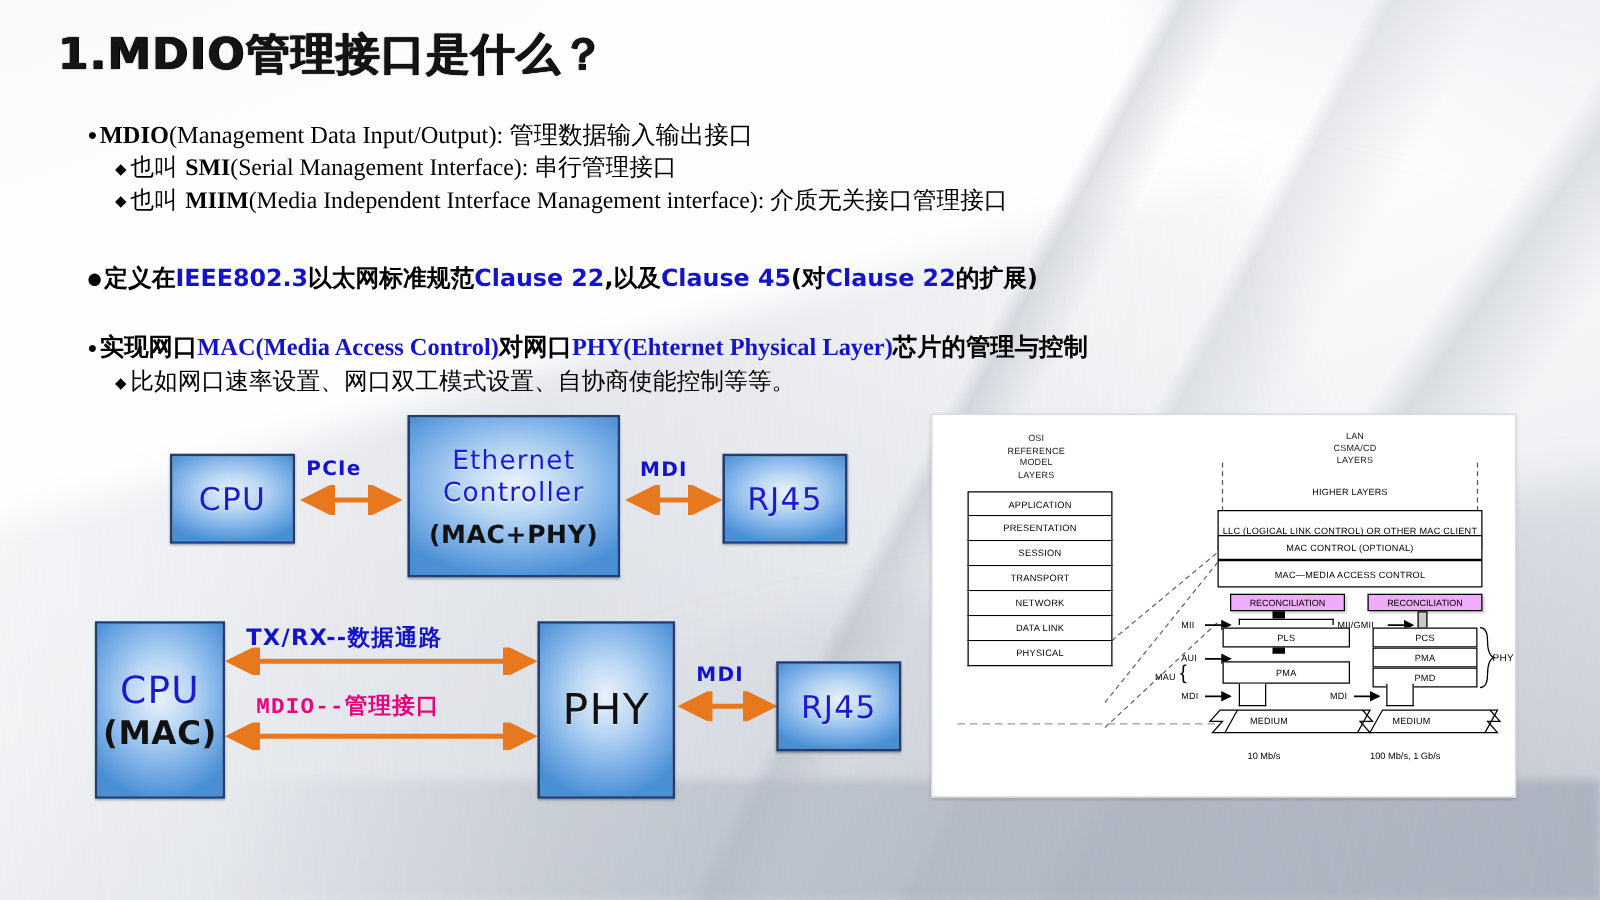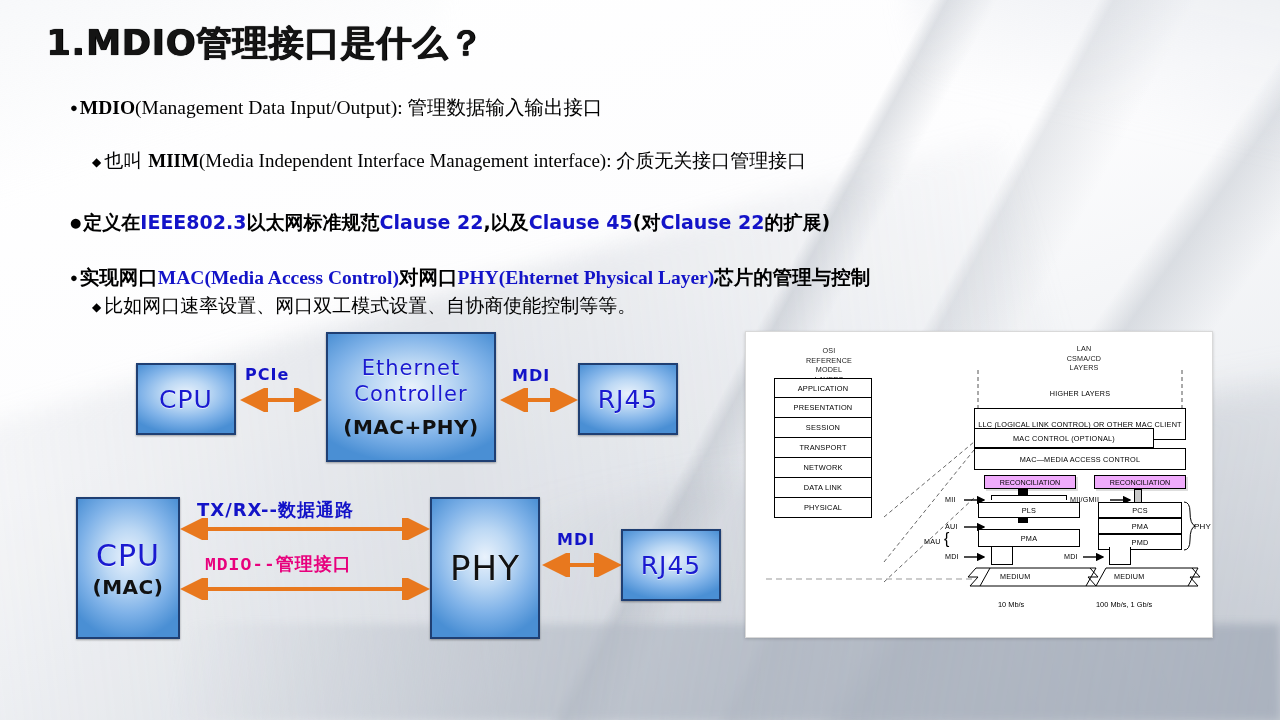--- a/index.html
+++ b/index.html
@@ -110,21 +110,21 @@
     position:absolute; font-family:"Liberation Sans", sans-serif;
     font-size:7.2px; color:#1a1a1a; text-align:center; line-height:9.6px; letter-spacing:0.2px;
   }
   .osi-row {
     border:1px solid #000; border-top:none;
     font-size:7.4px; font-family:"Liberation Sans", sans-serif;
     display:flex; align-items:center; justify-content:center;
     height:20px; background:#fff; letter-spacing:0.2px;
   }
   .osi-row:first-child { border-top:1px solid #000; }
-  #osi-stack { position:absolute; left:28px; top:46px; width:98px; }
+  #osi-stack { position:absolute; left:28px; top:61px; width:116px; }
   .lan-box {
     position:absolute; border:1px solid #000; background:#fff;
     font-size:7.3px; font-family:"Liberation Sans", sans-serif;
     display:flex; align-items:center; justify-content:center; letter-spacing:0.2px;
   }
   .recon {
     position:absolute; border:1px solid #000; background:#f0abfc;
     font-size:7.2px; font-family:"Liberation Sans", sans-serif;
     display:flex; align-items:center; justify-content:center;
     box-shadow:2px 2px 0 rgba(0,0,0,0.13);
@@ -155,20 +155,21 @@
   <div id="bg-swoosh-c"></div>
   <div id="bg-corner"></div>
   <div id="bg-swoosh-a"></div>
   <div id="bg-swoosh-b"></div>
   <div id="bg-footer"></div>
 
   <div id="title">1.MDIO管理接口是什么？</div>
 
   <div class="blk l1 bull1" id="bullet1"><span class="b">MDIO</span><span>(Management Data Input/Output): </span><span class="cn">管理数据输入输出接口</span></div>
 
+  <div class="blk l2 bull2" id="bullet1b"><span class="cn">也叫 </span><span class="b">SMI</span><span>(Serial Management Interface): </span><span class="cn">串行管理接口</span></div>
 
   <div class="blk l2 bull2" id="bullet1c"><span class="cn">也叫 </span><span class="b">MIIM</span><span>(Media Independent Interface Management interface): </span><span class="cn">介质无关接口管理接口</span></div>
 
   <div class="blk bull1" id="bullet2"><span>定义在</span><span class="blue">IEEE802.3</span><span>以太网标准规范</span><span class="blue">Clause 22</span><span>,以及</span><span class="blue">Clause 45</span><span>(对</span><span class="blue">Clause 22</span><span>的扩展)</span></div>
 
   <div class="blk l1 bull1" id="bullet3"><span class="cn b">实现网口</span><span class="blue b">MAC(Media Access Control)</span><span class="cn b">对网口</span><span class="blue b">PHY(Ehternet Physical Layer)</span><span class="cn b">芯片的管理与控制</span></div>
 
   <div class="blk l2 bull2" id="bullet3b"><span class="cn">比如网口速率设置、网口双工模式设置、自协商使能控制等等。</span></div>
 
   <div class="node" style="left:136px; top:363px; width:100px; height:72px;">
@@ -200,21 +201,21 @@
   <svg style="position:absolute; left:498px; top:388px;" width="82" height="24">
     <line x1="6" y1="12" x2="76" y2="12" stroke="#E8781E" stroke-width="4" marker-end="url(#ar1)" marker-start="url(#al1)"></line>
   </svg>
 
   <div class="node" style="left:578px; top:363px; width:100px; height:72px;">
     <span class="node-label" style="font-size:25px;">RJ45</span>
   </div>
 
   <div class="node" style="left:76px; top:497px; width:104px; height:142px;">
     <span class="node-label" style="font-size:30px;">CPU</span>
-    <span class="node-sub" style="font-size:20px; margin-top:2px;">(MAC)</span>
+    <span class="node-sub" style="font-size:26px; margin-top:2px;">(MAC)</span>
   </div>
 
   <span class="arrow-label" style="left:197px; top:498px; font-size:18px; color:#1313c8;">TX/RX--数据通路</span>
 
   <svg style="position:absolute; left:178px; top:518px;" width="254" height="22">
     <line x1="6" y1="11" x2="248" y2="11" stroke="#E8781E" stroke-width="4" marker-end="url(#ar1)" marker-start="url(#al1)"></line>
   </svg>
 
   <span class="arrow-label" style="left:205px; top:552px; font-size:18px; color:#E8007D;font-family:Liberation Mono, monospace;">MDIO--管理接口</span>
 
@@ -266,21 +267,21 @@
       <div class="osi-row">SESSION</div>
       <div class="osi-row">TRANSPORT</div>
       <div class="osi-row">NETWORK</div>
       <div class="osi-row">DATA LINK</div>
       <div class="osi-row">PHYSICAL</div>
     </div>
 
     <div class="side-lbl" style="left:232px; top:57px; width:204px; text-align:center;">HIGHER LAYERS</div>
 
     <div class="lan-box" style="left:228px; top:76px; width:212px; height:32px;">LLC (LOGICAL LINK CONTROL) OR OTHER MAC CLIENT</div>
-    <div class="lan-box" style="left:228px; top:96px; width:180px; height:20px;">MAC CONTROL (OPTIONAL)</div>
+    <div class="lan-box" style="left:228px; top:96px; width:212px; height:20px;">MAC CONTROL (OPTIONAL)</div>
     <div class="lan-box" style="left:228px; top:116px; width:212px; height:22px;">MAC—MEDIA ACCESS CONTROL</div>
 
     <div class="recon" style="left:238px; top:143px; width:92px; height:14px;">RECONCILIATION</div>
     <div class="recon" style="left:348px; top:143px; width:92px; height:14px;">RECONCILIATION</div>
 
     <div class="side-lbl" style="left:199px; top:163px;">MII</div>
     <svg style="position:absolute; left:218px; top:162px;" width="26" height="12">
       <defs>
           <marker id="bk" markerWidth="6" markerHeight="6" refX="5" refY="3" orient="auto">
             <polygon points="0,0 6,3 0,6" fill="#000"></polygon>

